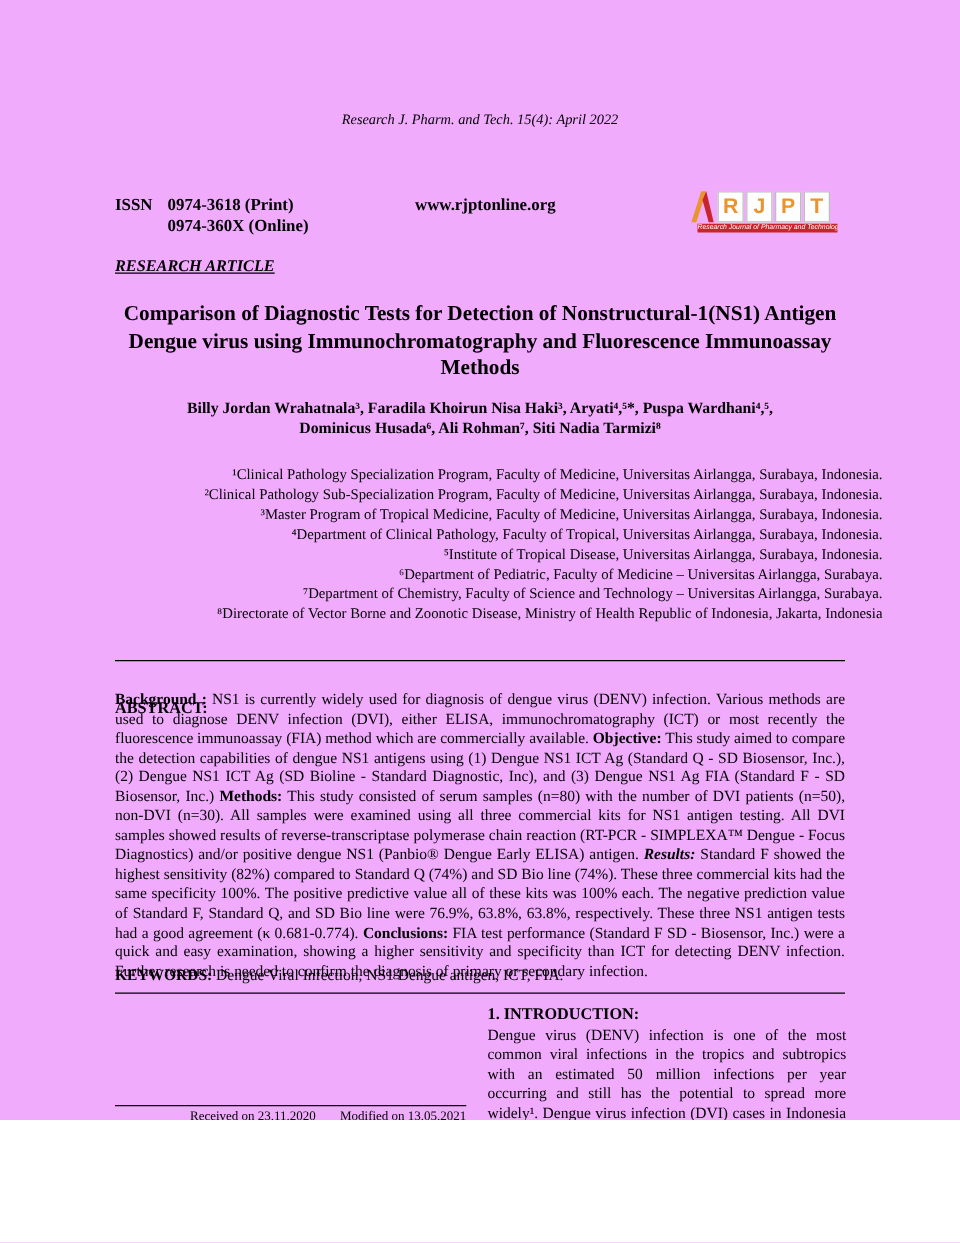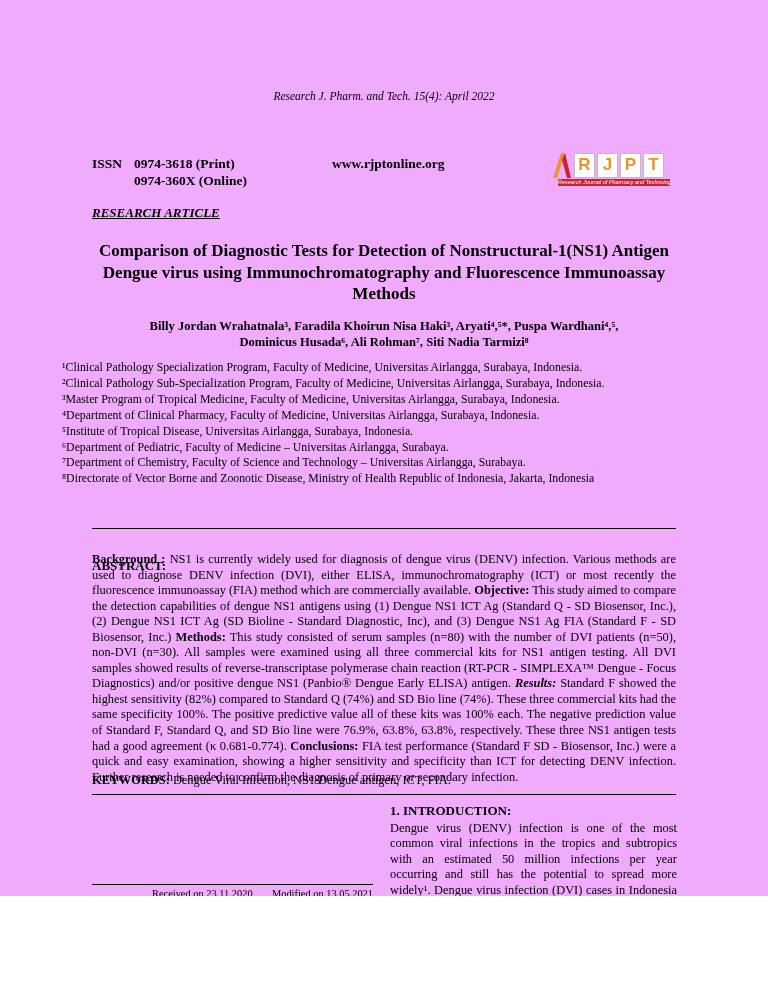--- a/index.html
+++ b/index.html
@@ -29,21 +29,21 @@
     font-family:"Liberation Sans", sans-serif; font-size:5.5px; line-height:7px;
     text-align:center; font-style:italic; white-space:nowrap; overflow:hidden;
   }
 
   .article-type { position:absolute; left:92px; top:205px; font-weight:bold; font-style:italic; text-decoration:underline; font-size:13px; }
 
   .title { position:absolute; left:92px; top:240px; width:584px; text-align:center; font-weight:bold; font-size:17px; line-height:21.5px; }
 
   .authors { position:absolute; left:72px; top:318px; width:624px; text-align:center; font-weight:bold; font-size:12.6px; line-height:16.2px; }
 
-  .affiliations { position:absolute; left:62px; top:360px; width:644px; text-align:left; font-size:11.8px; line-height:15.9px; }
+  .affiliations { position:absolute; left:62px; top:372px; width:644px; text-align:right; font-size:11.8px; line-height:15.9px; }
   .corresponding { margin-top:0; }
   .corresponding b { font-weight:bold; }
 
   .rule { position:absolute; left:92px; width:584px; border-top:1.4px solid #000; height:0; }
   .rule-1 { top:528px; }
   .rule-2 { top:794px; }
 
   .abstract-heading { position:absolute; left:92px; top:534px; font-weight:bold; font-size:13px;margin-top:24px; }
   .abstract { position:absolute; left:92px; top:552px; width:584px; text-align:justify; font-size:12.4px; line-height:15.55px; }
   .abstract .lbl { font-weight:bold; }
@@ -101,21 +101,21 @@
 
   <div class="authors">
     <div>Billy Jordan Wrahatnala³, Faradila Khoirun Nisa Haki³, Aryati⁴,⁵*, Puspa Wardhani⁴,⁵,</div>
     <div>Dominicus Husada⁶, Ali Rohman⁷, Siti Nadia Tarmizi⁸</div>
   </div>
 
   <div class="affiliations">
     <div>¹Clinical Pathology Specialization Program, Faculty of Medicine, Universitas Airlangga, Surabaya, Indonesia.</div>
     <div>²Clinical Pathology Sub-Specialization Program, Faculty of Medicine, Universitas Airlangga, Surabaya, Indonesia.</div>
     <div>³Master Program of Tropical Medicine, Faculty of Medicine, Universitas Airlangga, Surabaya, Indonesia.</div>
-    <div>⁴Department of Clinical Pharmacy, Faculty of Medicine, Universitas Airlangga, Surabaya, Indonesia.</div>
+    <div>⁴Department of Clinical Pathology, Faculty of Tropical, Universitas Airlangga, Surabaya, Indonesia.</div>
     <div>⁵Institute of Tropical Disease, Universitas Airlangga, Surabaya, Indonesia.</div>
     <div>⁶Department of Pediatric, Faculty of Medicine – Universitas Airlangga, Surabaya.</div>
     <div>⁷Department of Chemistry, Faculty of Science and Technology – Universitas Airlangga, Surabaya.</div>
     <div>⁸Directorate of Vector Borne and Zoonotic Disease, Ministry of Health Republic of Indonesia, Jakarta, Indonesia</div>
   </div>
 
   <div class="rule rule-1"></div>
 
   <div class="abstract-heading">ABSTRACT:</div>
 

